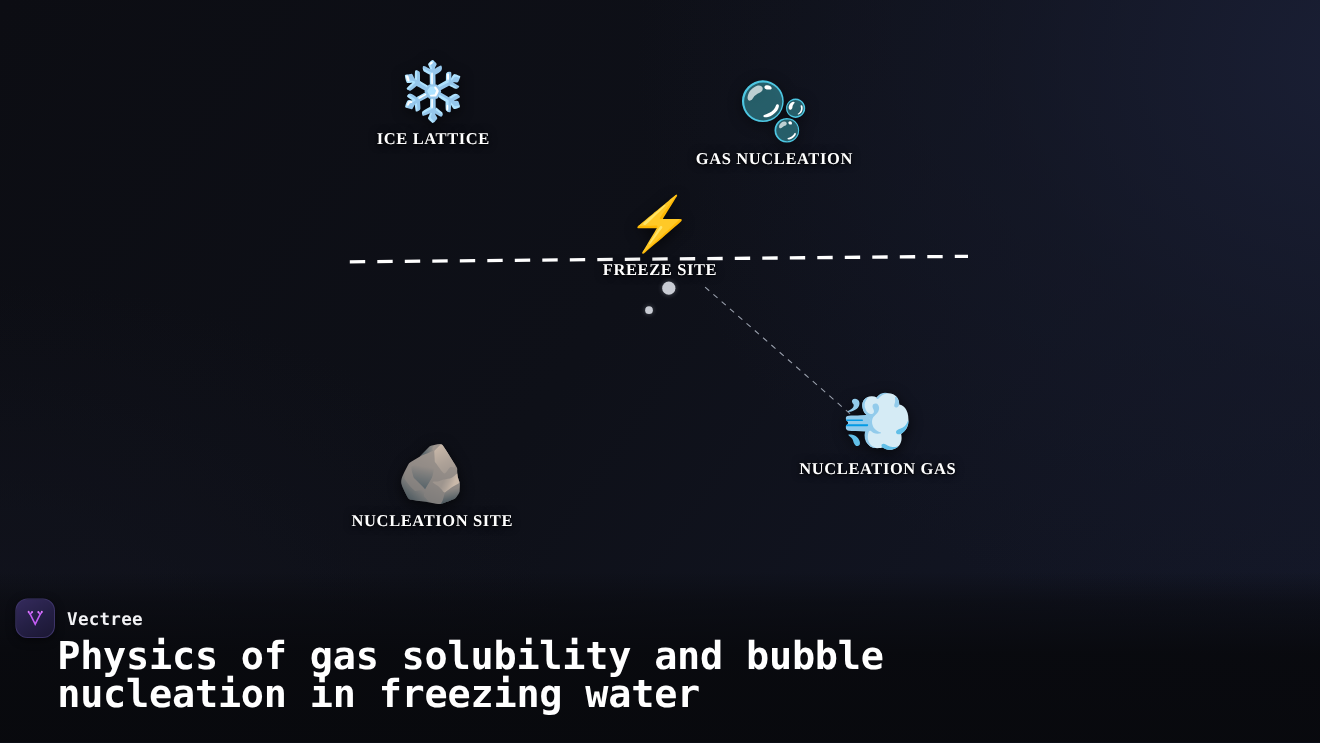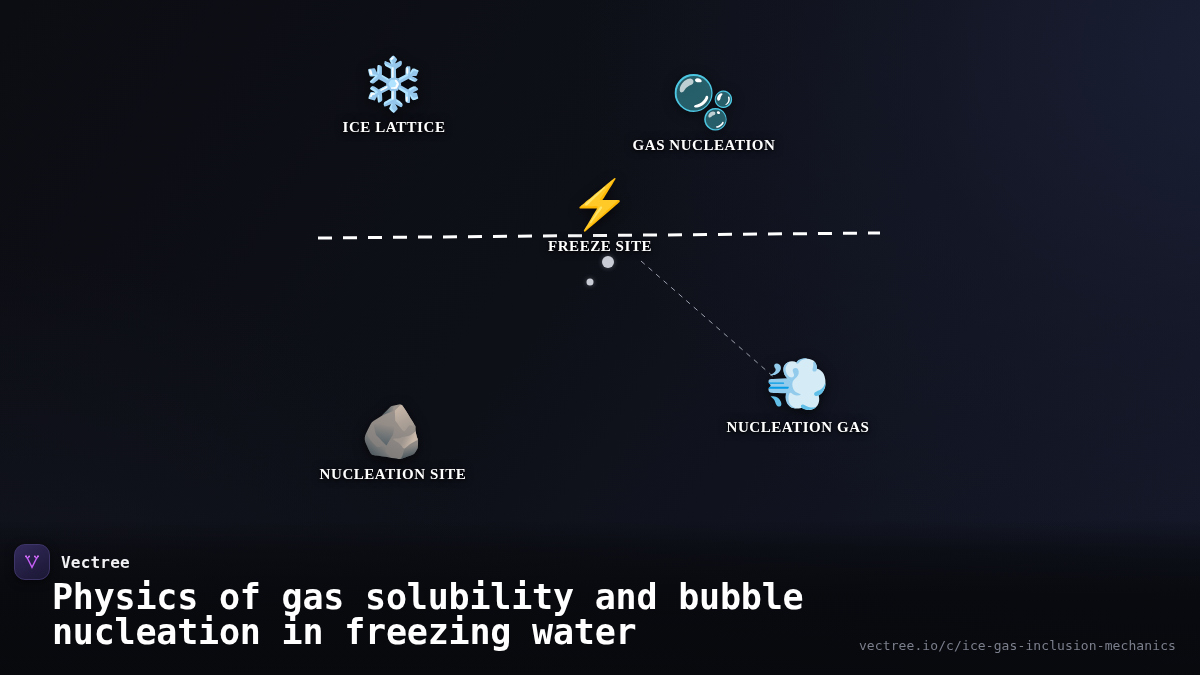--- a/index.html
+++ b/index.html
@@ -183,17 +183,16 @@
             <circle cx="19.2" cy="5.0" r="1.0"></circle>
           </g>
         </svg>
       </div>
       <span id="brand-name">Vectree</span>
     </div>
 
     <div id="headline">Physics of gas solubility and bubble
 nucleation in freezing water</div>
 
-    <div id="url">vectree.io/c/ice-gas-inclusion-mechanics</div>
 
   </div>
 
 </div>
 
 </body></html>

